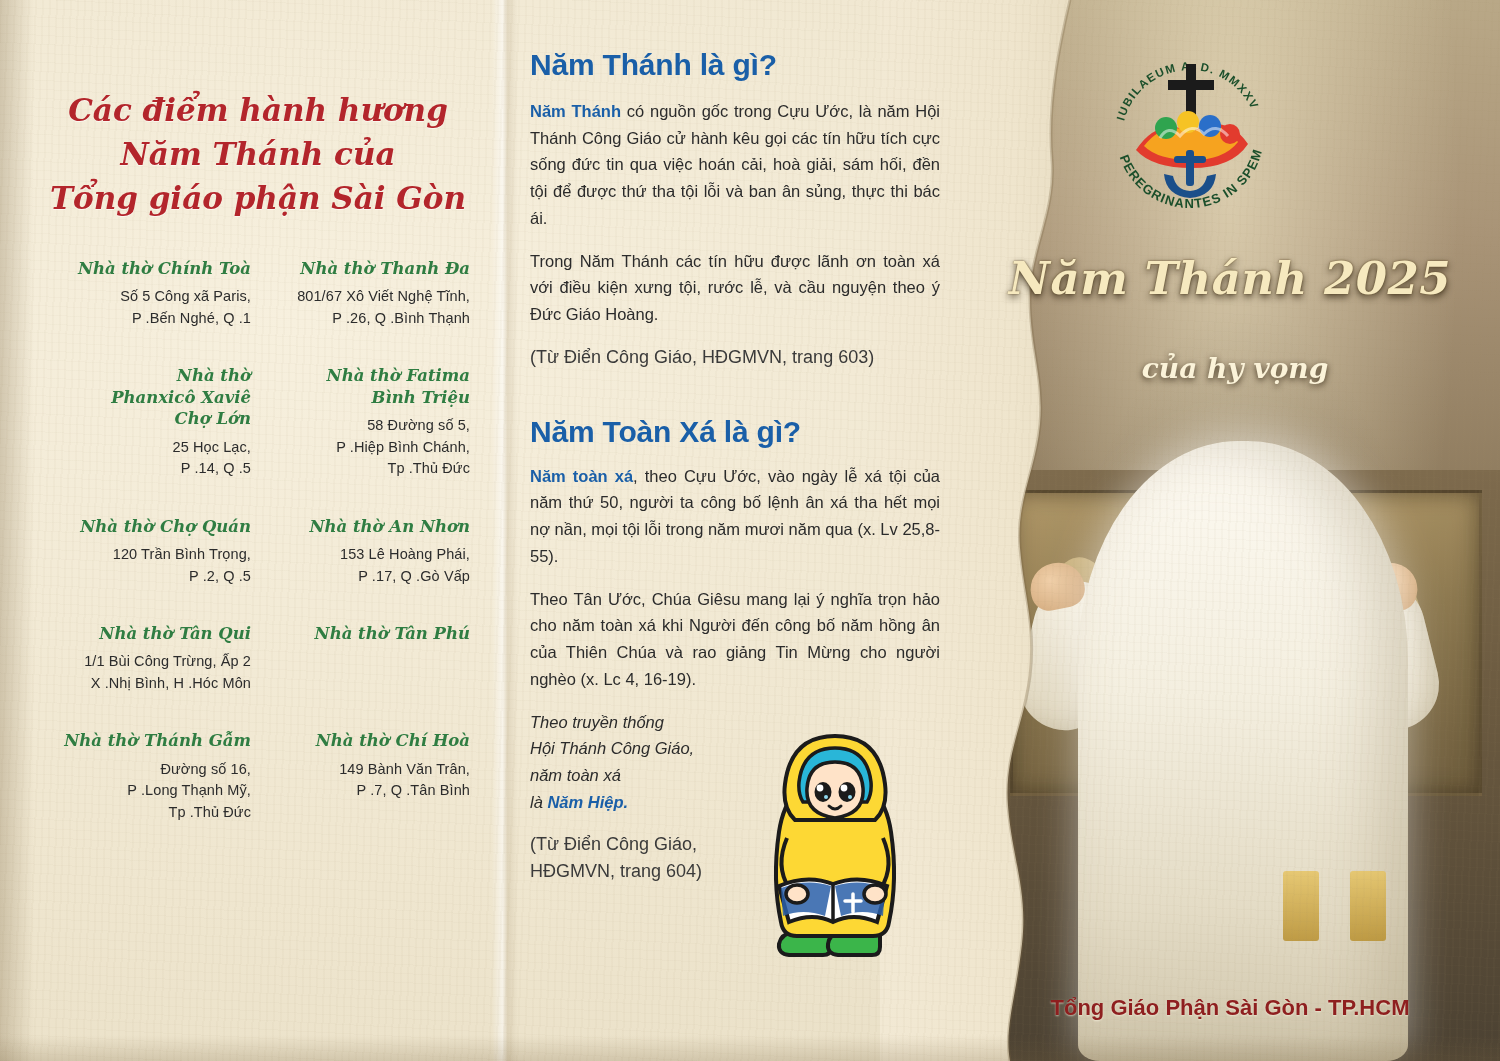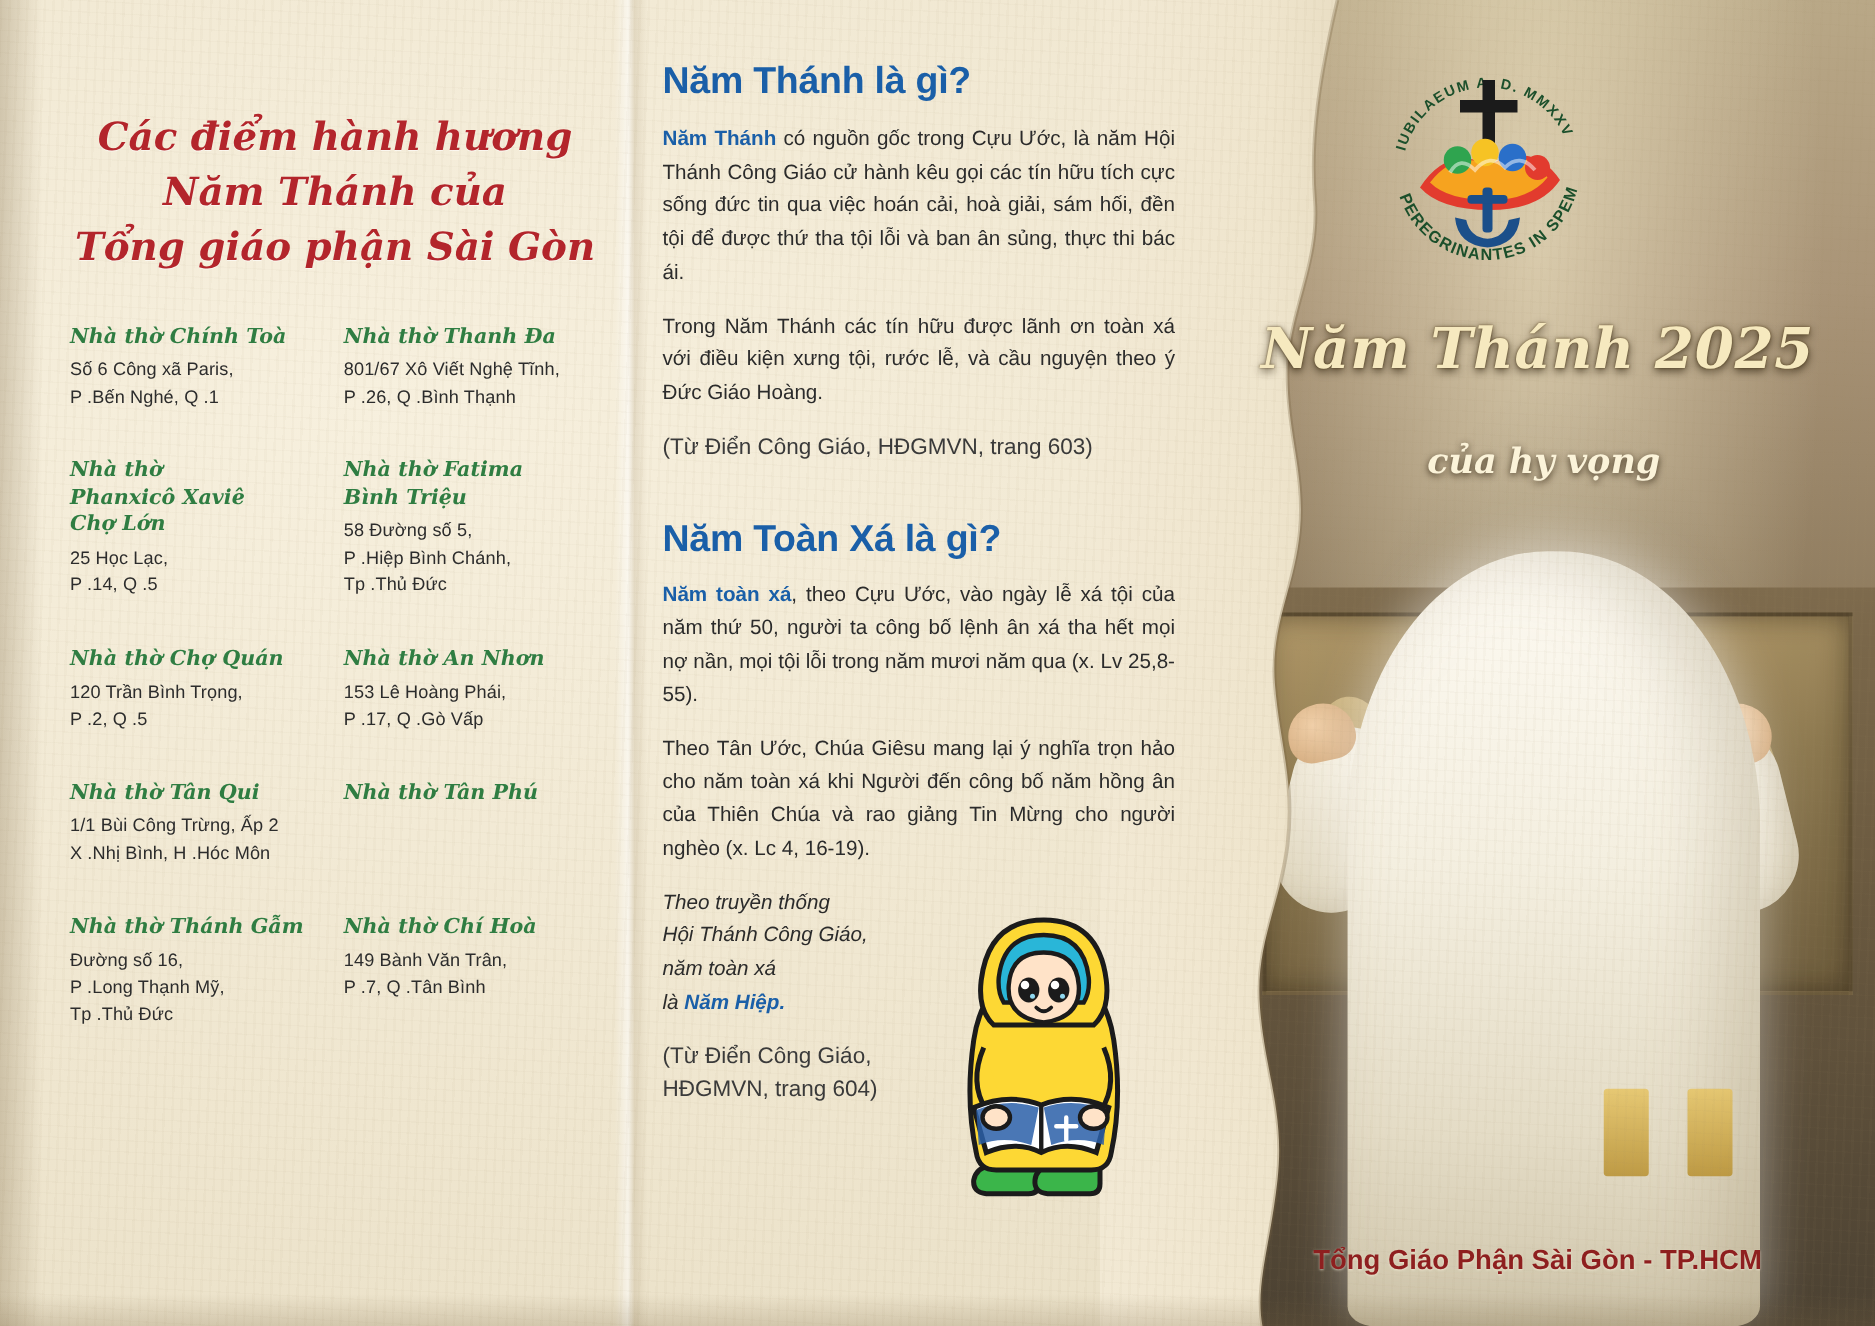--- a/index.html
+++ b/index.html
@@ -52,21 +52,21 @@
     width: 26px;
     background: linear-gradient(90deg, rgba(255,255,255,0) 0%, rgba(255,255,255,0.55) 40%, rgba(150,130,95,0.18) 60%, rgba(255,255,255,0) 100%);
     z-index: 2;
     pointer-events: none;
   }
   .fold-1 { left: 492px; }
 
   
   #panel-left {
     position: absolute;
-    left: 18px; top: 0;
+    left: 8px; top: 0;
     width: 500px;
     height: 1061px;
     z-index: 5;
   }
   .left-title {
     text-align: center;
     color: #b3252b;
     font-family: "DejaVu Serif", serif;
     font-style: italic;
     font-weight: bold;
@@ -78,21 +78,21 @@
   }
   .church-grid {
     margin-top: 38px;
     padding: 0 38px;
     display: grid;
     grid-template-columns: 1fr 1fr;
     row-gap: 36px;
     column-gap: 14px;
   }
   .church {
-    text-align: left;
+    text-align: right;
   }
   .church-name {
     color: #2f7d42;
     font-family: "DejaVu Serif", serif;
     font-style: italic;
     font-weight: bold;
     font-size: 16.5px;
     line-height: 1.3;
     margin-bottom: 7px;
   }
@@ -373,21 +373,21 @@
   <div id="panel-left">
     <div class="left-title">
       <div>Các điểm hành hương</div>
       <div>Năm Thánh của</div>
       <div>Tổng giáo phận Sài Gòn</div>
     </div>
 
     <div class="church-grid">
       <div class="church">
         <div class="church-name pre" style="white-space: pre-line;">Nhà thờ Chính Toà</div>
-        <div class="church-addr pre" style="white-space: pre-line;">Số 6 Công xã Paris,
+        <div class="church-addr pre" style="white-space: pre-line;">Số 5 Công xã Paris,
 P .Bến Nghé, Q .1</div>
       </div>
       <div class="church">
         <div class="church-name pre" style="white-space: pre-line;">Nhà thờ Thanh Đa</div>
         <div class="church-addr pre" style="white-space: pre-line;">801/67 Xô Viết Nghệ Tĩnh,
 P .26, Q .Bình Thạnh</div>
       </div>
       <div class="church">
         <div class="church-name pre" style="white-space: pre-line;">Nhà thờ
 Phanxicô Xaviê

